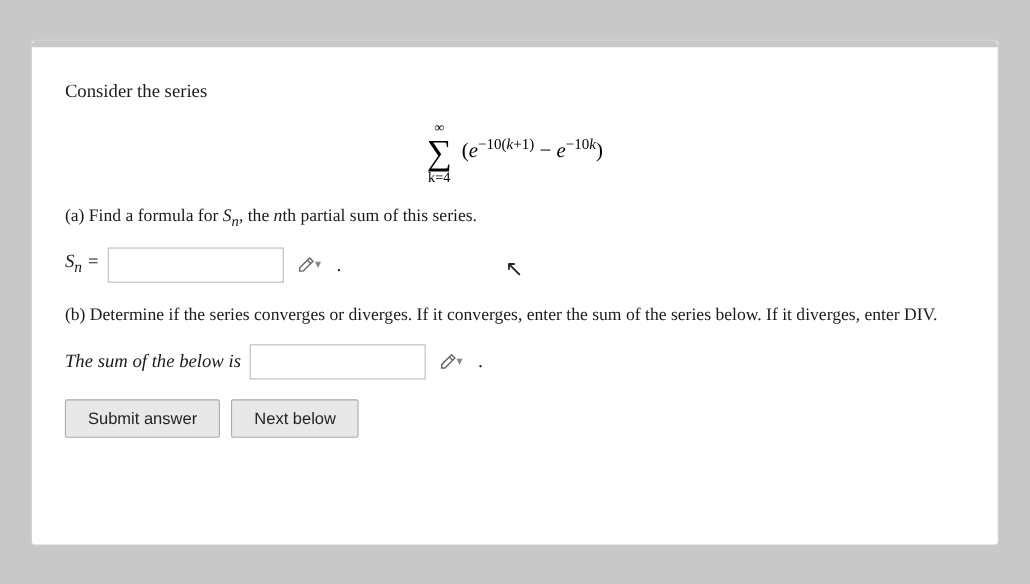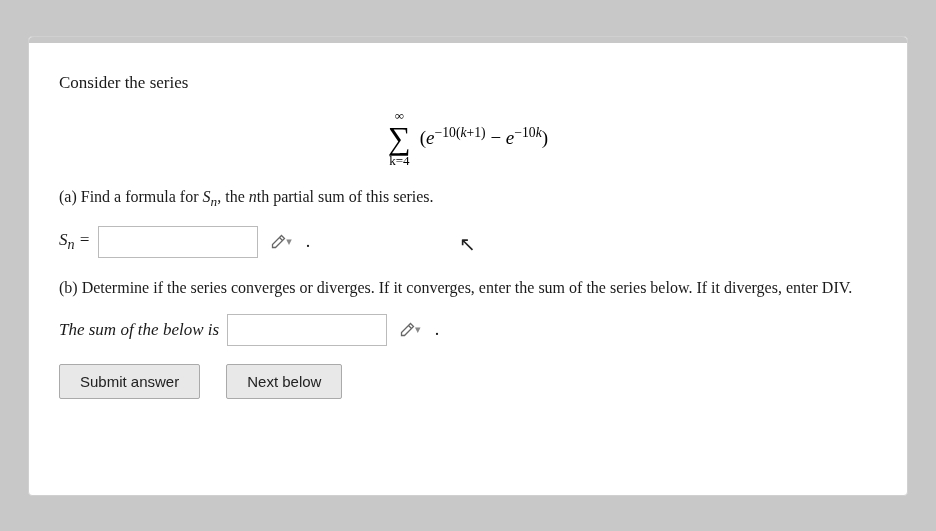--- a/index.html
+++ b/index.html
@@ -127,21 +127,21 @@
     }
 
     .dot {
       font-size: 18px;
       color: #1a1a1a;
       margin-left: 2px;
     }
 
     .button-row {
       display: flex;
-      gap: 26px;
+      gap: 10px;
       margin-top: 16px;
     }
 
     .btn {
       border: 1px solid #aaa;
       background: #e8e8e8;
       padding: 8px 20px;
       font-size: 15px;
       font-family: Arial, sans-serif;
       cursor: pointer;

